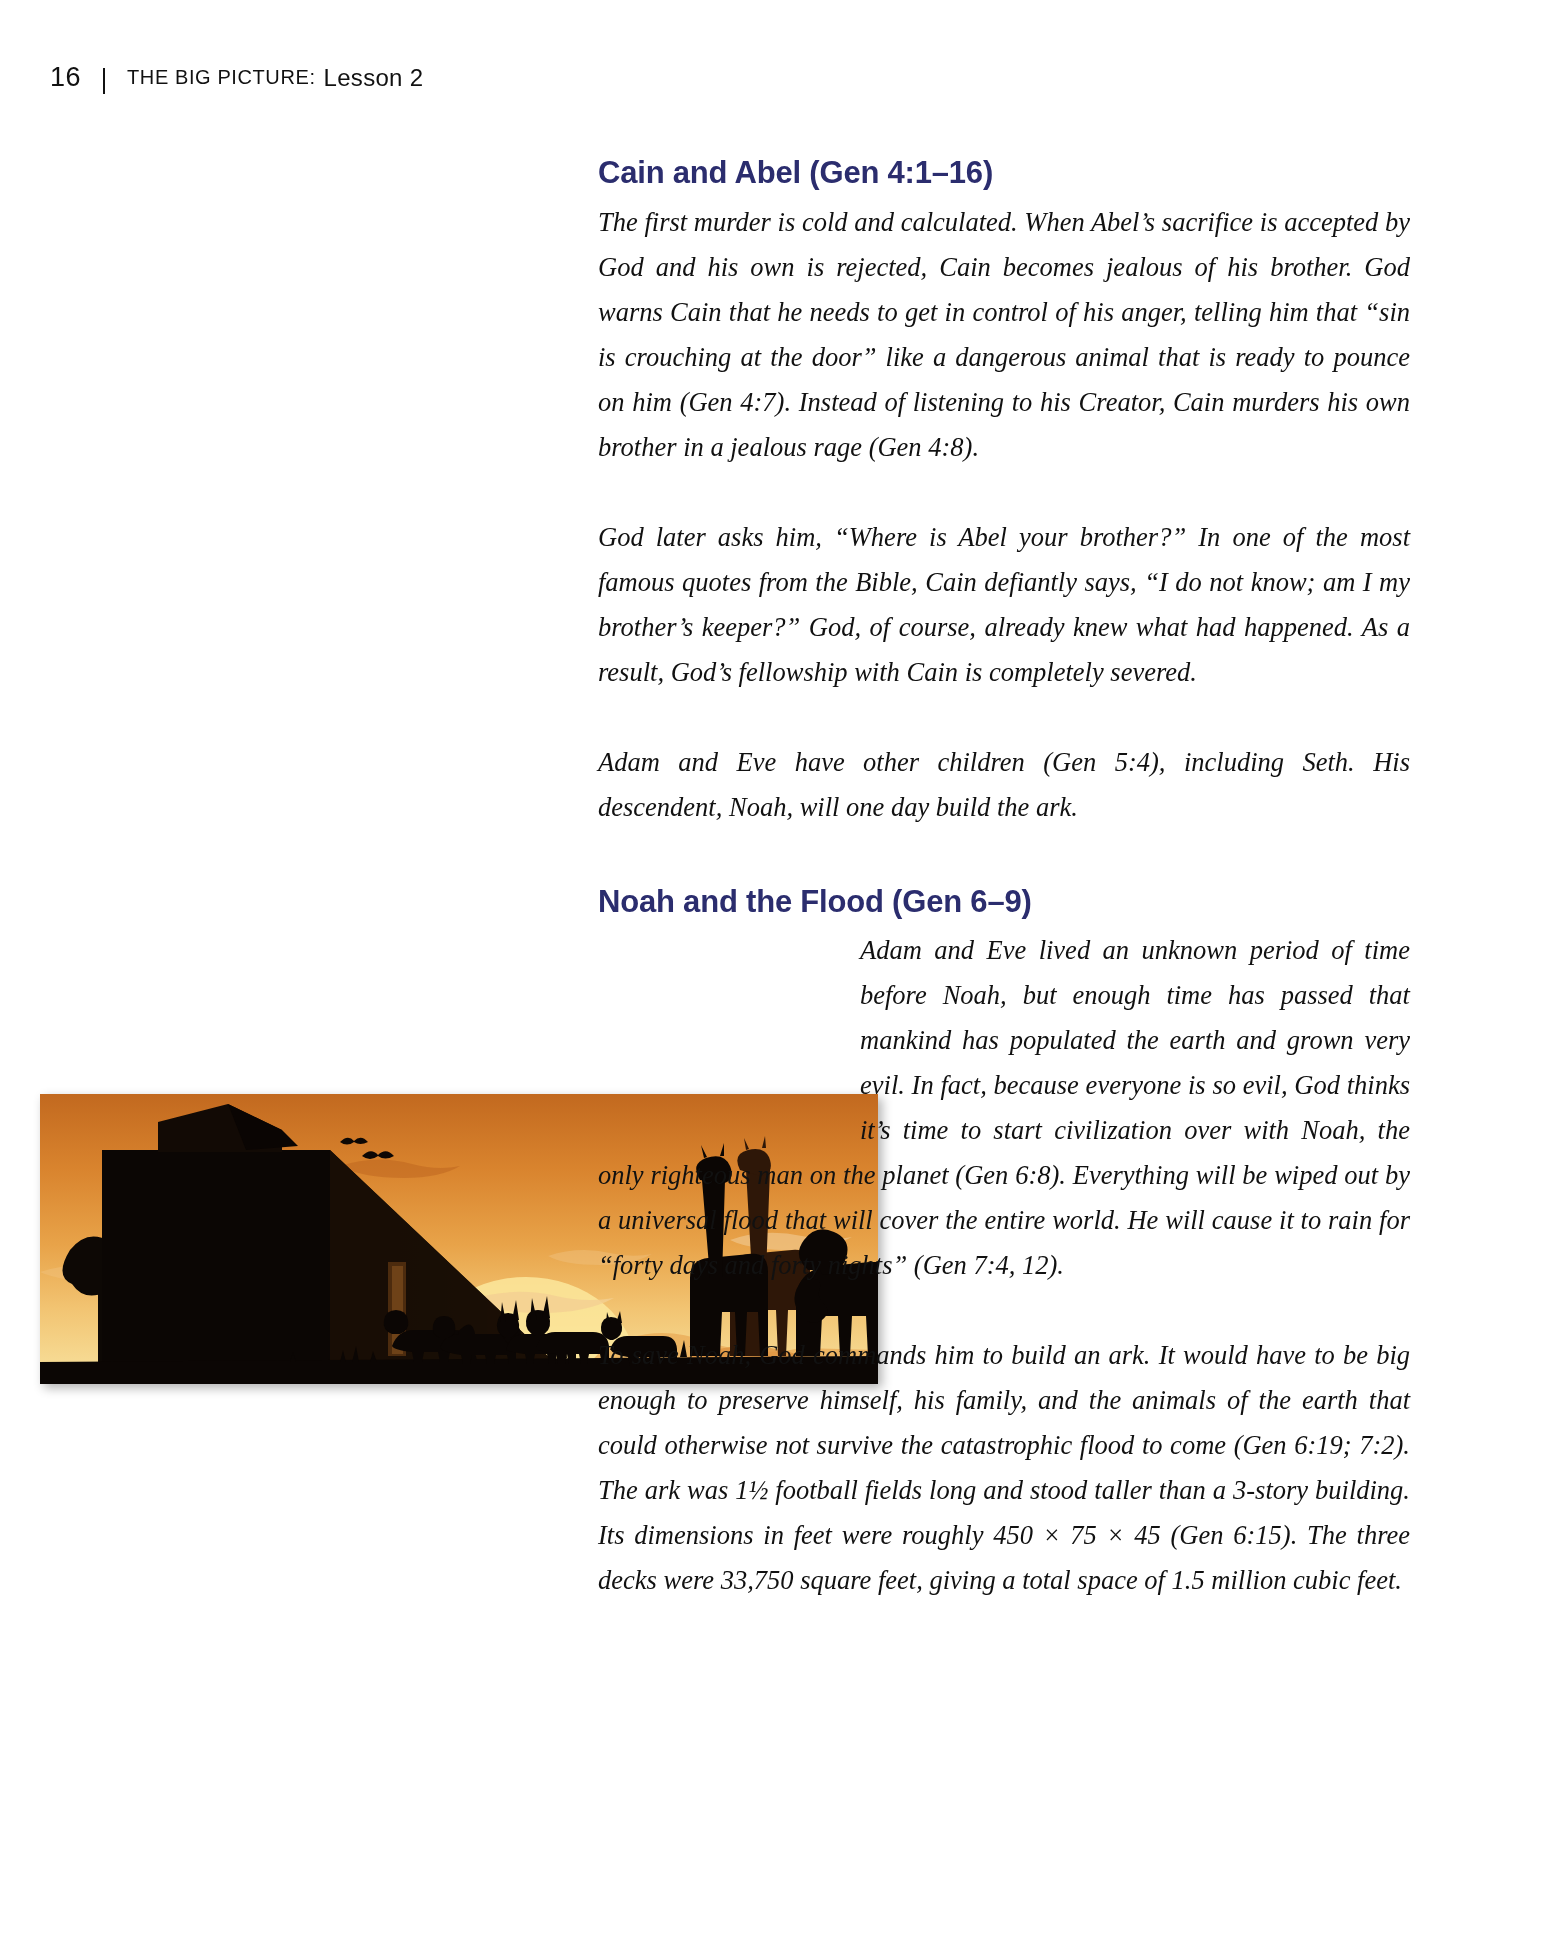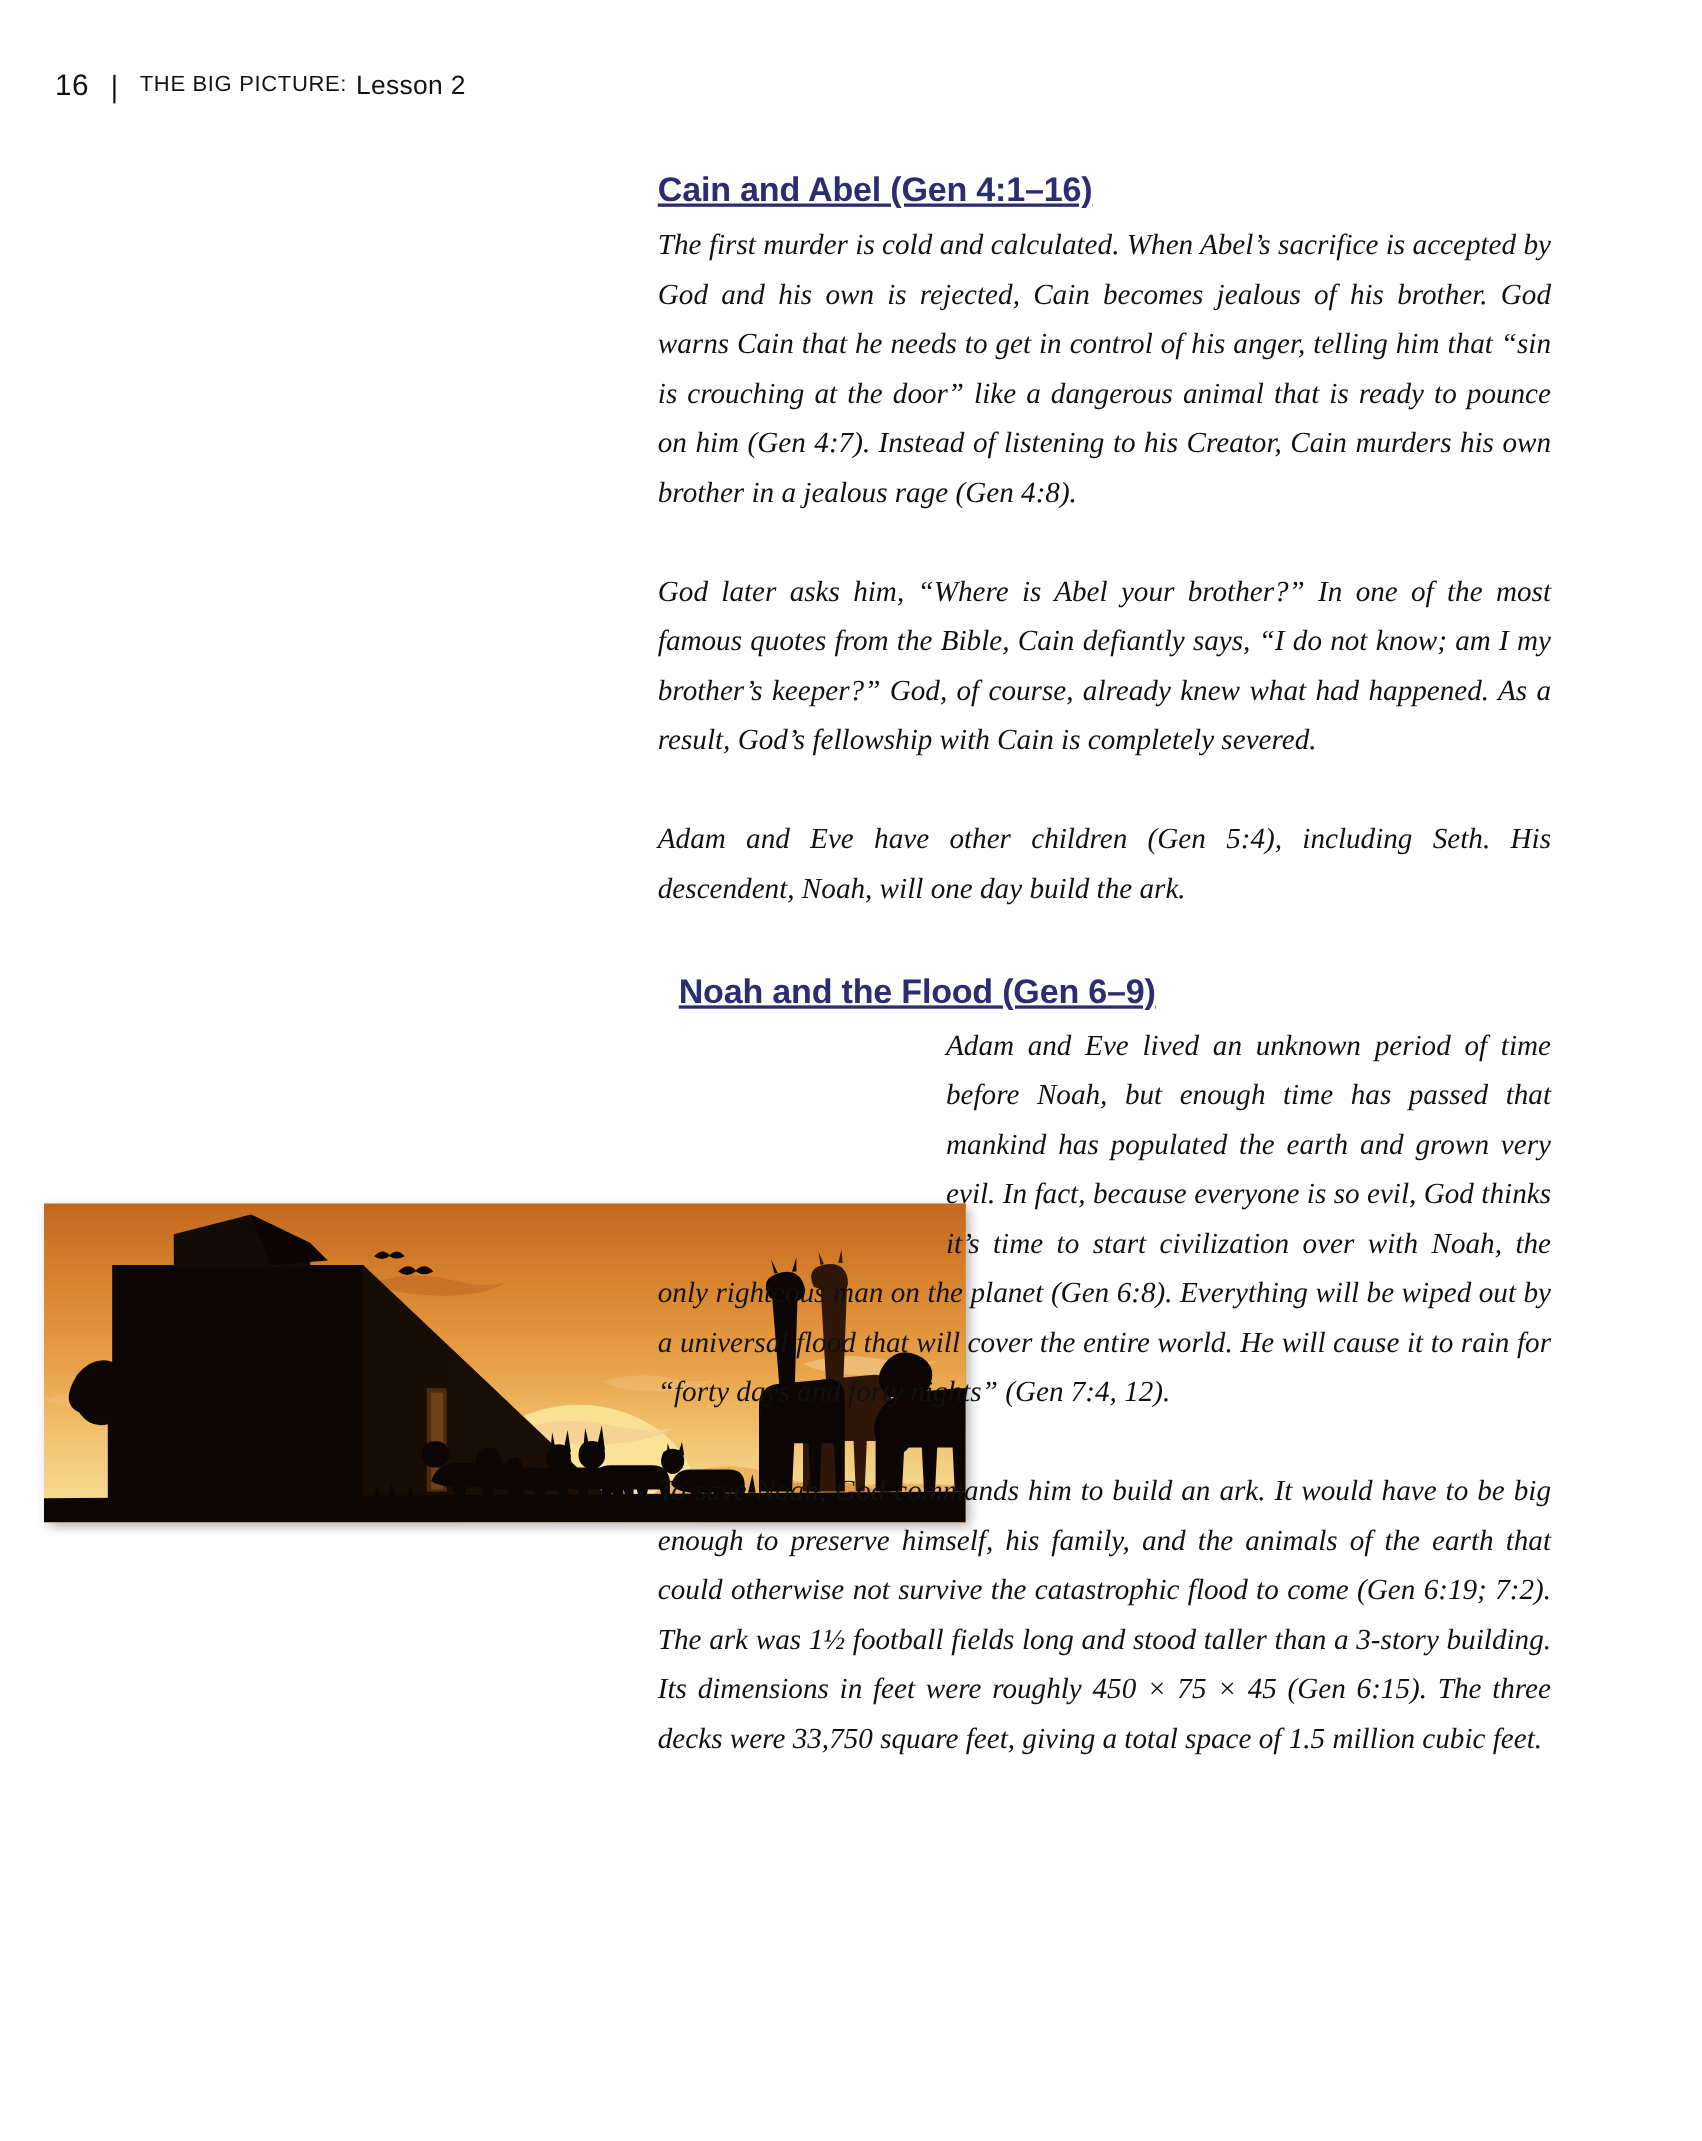--- a/index.html
+++ b/index.html
@@ -63,25 +63,23 @@
   }
 
   h2.section-heading {
     font-family: "Liberation Sans", sans-serif;
     font-size: 31px;
     font-weight: bold;
     color: #2b2d6e;
     margin: 0 0 9px 0;
     letter-spacing: -0.2px;
     line-height: 1.15;
-    text-decoration: underline;
   }
   h2.section-heading.second {
     margin-top: 54px;
-    margin-left: 19px;
   }
 
   p.body-text {
     font-size: 26.5px;
     line-height: 45px;
     margin: 0 0 0 0;
     text-align: justify;
     text-justify: inter-word;
     hyphens: manual;
     color: #111111;

